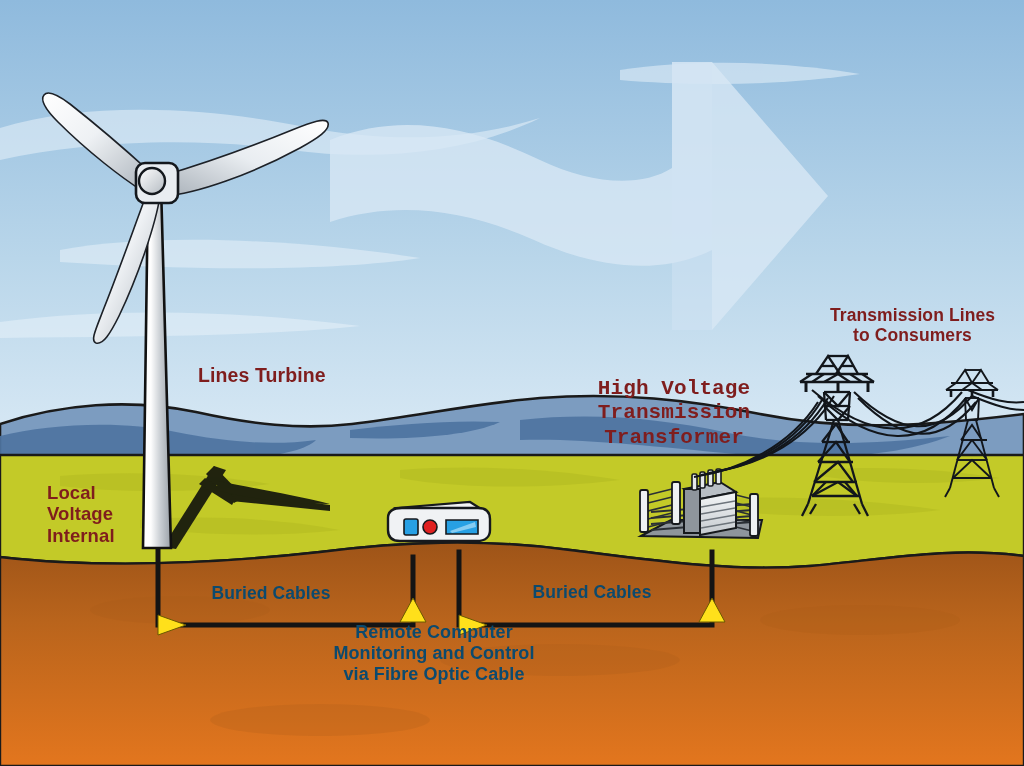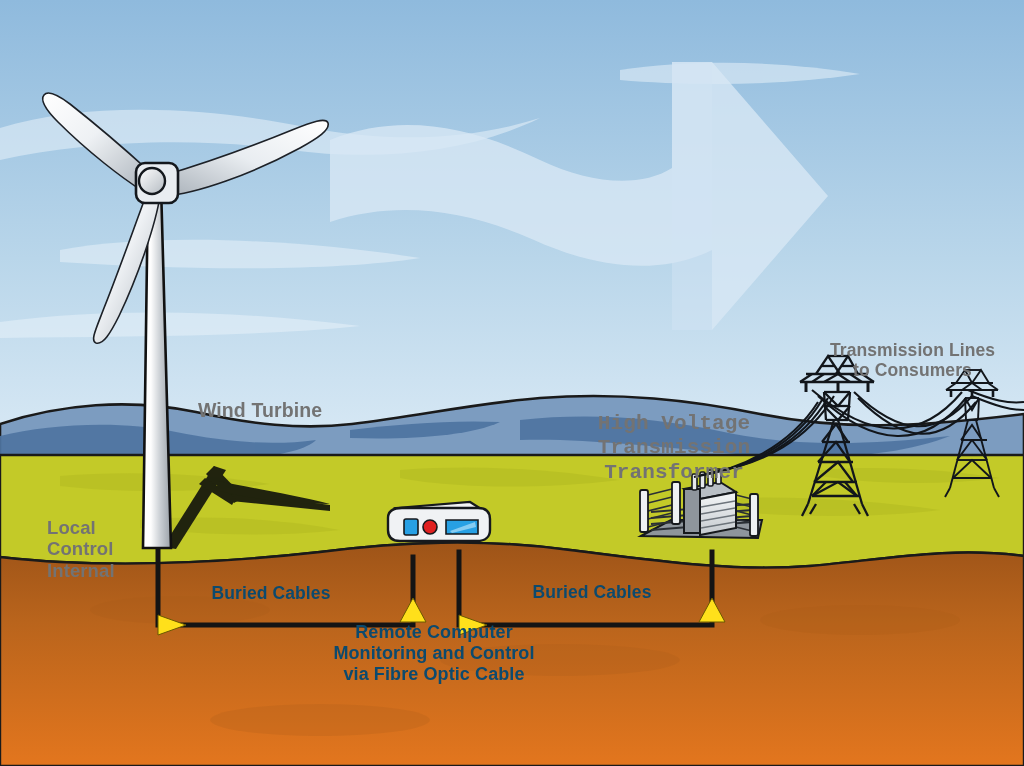--- a/index.html
+++ b/index.html
@@ -26,21 +26,21 @@
     height: 766px;
   }
   .lbl {
     position: absolute;
     font-family: "Liberation Sans", sans-serif;
     font-weight: bold;
     line-height: 1.16;
     white-space: pre-line;
     letter-spacing: 0.1px;
   }
-  .lbl-dark { color: #737373; margin-top: 35px; }
+  .lbl-dark { color: #7f1d1d; }
   .lbl-light { color: #0c4a6e; }
   .ctr { text-align: center; }
   .lft { text-align: left; }
 
   #label-wind-turbine {
     left: 198px; top: 364px;
     font-size: 19.5px;
   }
   #label-local-control {
     left: 47px; top: 482px;
@@ -419,24 +419,24 @@
         <path d="M972 383 L 981 370 L 989 383"></path>
         <path d="M965 370 L 981 370"></path>
 
         <path d="M951 390 L 951 397" stroke-width="2.6"></path>
         <path d="M972 390 L 972 397" stroke-width="2.6"></path>
         <path d="M993 390 L 993 397" stroke-width="2.6"></path>
       </g>
     </g>
   </svg>
 
-  <div class="lbl lbl-dark lft" id="label-wind-turbine">Wind Turbine</div>
+  <div class="lbl lbl-dark lft" id="label-wind-turbine">Lines Turbine</div>
 
   <div class="lbl lbl-dark lft" id="label-local-control">Local
-Control
+Voltage
 Internal</div>
 
   <div class="lbl lbl-dark ctr" id="label-hv-transformer">High Voltage Transmission
 Transformer</div>
 
   <div class="lbl lbl-dark ctr" id="label-transmission-lines">Transmission Lines
 to Consumers</div>
 
   <div class="lbl lbl-light ctr" id="label-buried-cables-left">Buried Cables</div>
 

